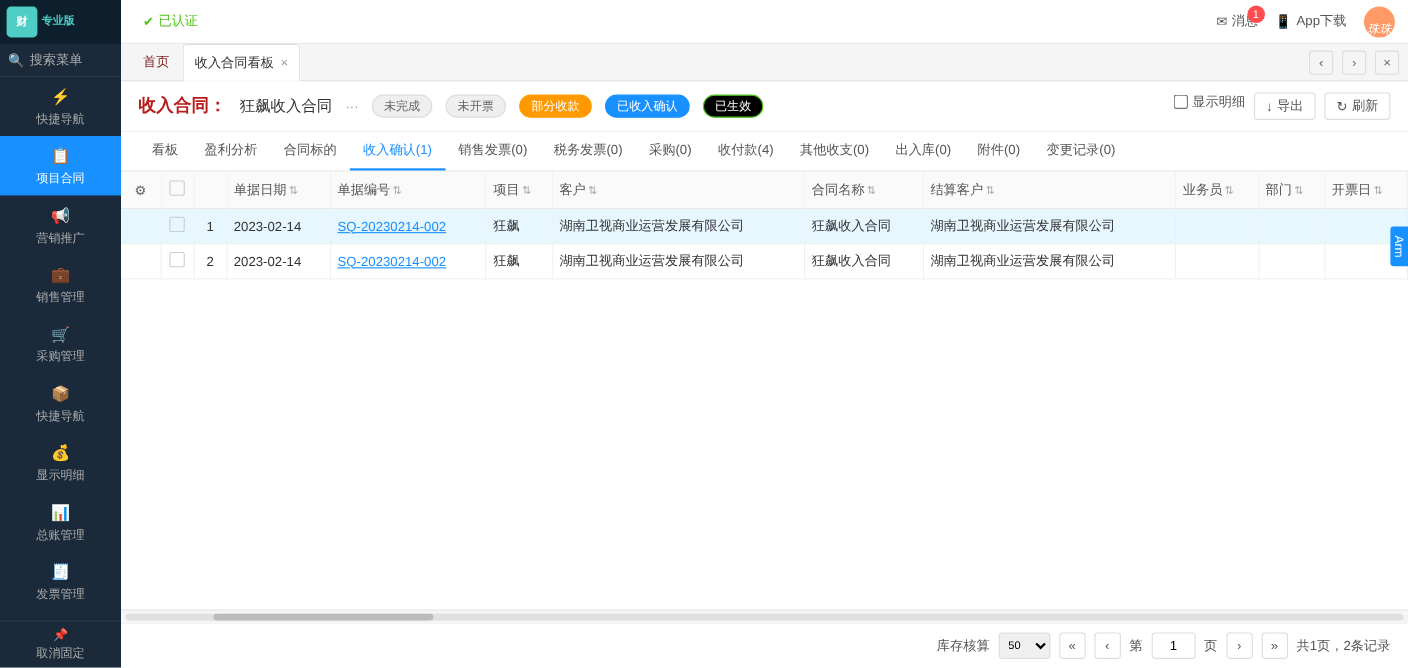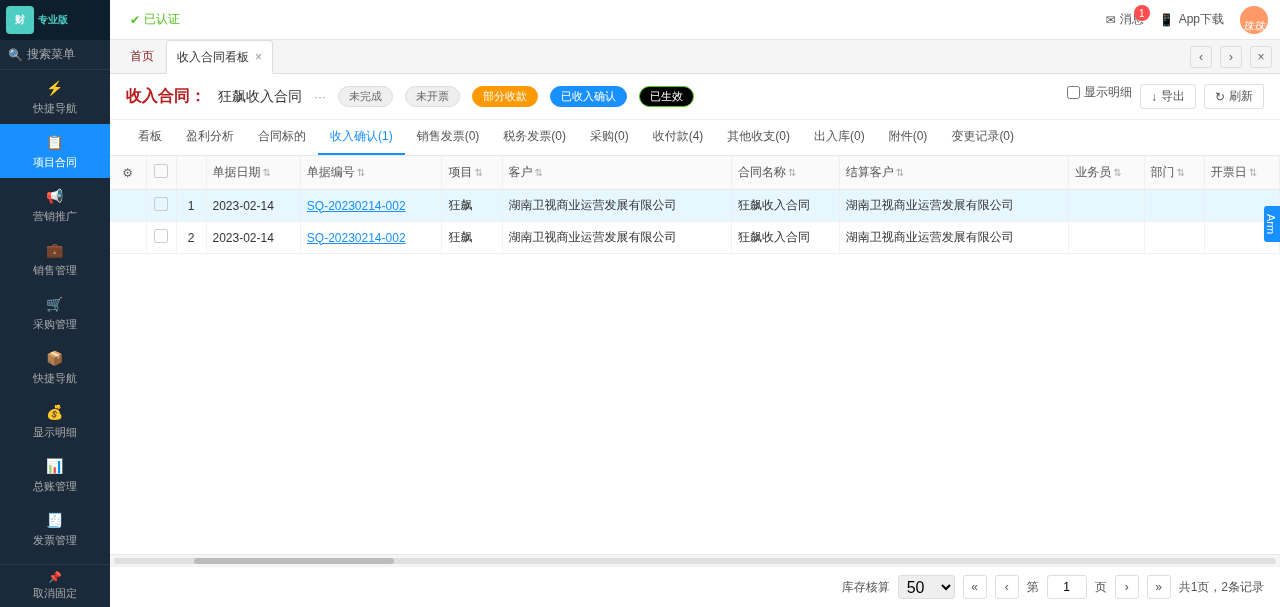--- a/index.html
+++ b/index.html
@@ -82,21 +82,21 @@
     .gear-icon { color: #666; cursor: pointer; }
     .sort-icon { color: #aaa; font-size: 10px; margin-left: 2px; }
 
     
     .table-footer { background: #fffff0; padding: 6px 16px; border-top: 1px solid #e8e8e8; font-size: 12px; color: #555; flex-shrink: 0; }
 
     
     .pagination { background: white; padding: 8px 16px; display: flex; align-items: center; justify-content: flex-end; gap: 8px; border-top: 1px solid #f0f0f0; flex-shrink: 0; font-size: 12px; color: #555; }
     .page-btn { border: 1px solid #ddd; border-radius: 3px; width: 24px; height: 24px; display: flex; align-items: center; justify-content: center; cursor: pointer; background: white; color: #555; font-size: 12px; }
     .page-input { width: 40px; height: 24px; border: 1px solid #ddd; border-radius: 3px; text-align: center; font-size: 12px; }
-    .page-size-select { border: 1px solid #ddd; border-radius: 3px; height: 24px; font-size: 16px; padding: 0 4px; }
+    .page-size-select { border: 1px solid #ddd; border-radius: 3px; height: 24px; font-size: 10px; padding: 0 4px; }
 
     
     .right-panel-btn { position: absolute; right: 0; top: 40px; background: #1890ff; color: white; width: 16px; padding: 6px 2px; cursor: pointer; font-size: 10px; writing-mode: vertical-rl; border-radius: 3px 0 0 3px; }
 
     .scrollbar-row { height: 12px; background: #f5f5f5; border-top: 1px solid #e8e8e8; display: flex; align-items: center; padding: 0 4px; }
     .scrollbar-track { flex: 1; height: 6px; background: #e0e0e0; border-radius: 3px; position: relative; }
     .scrollbar-thumb { width: 200px; height: 6px; background: #bbb; border-radius: 3px; position: absolute; left: 80px; }
   </style>
 </head>
 <body>

